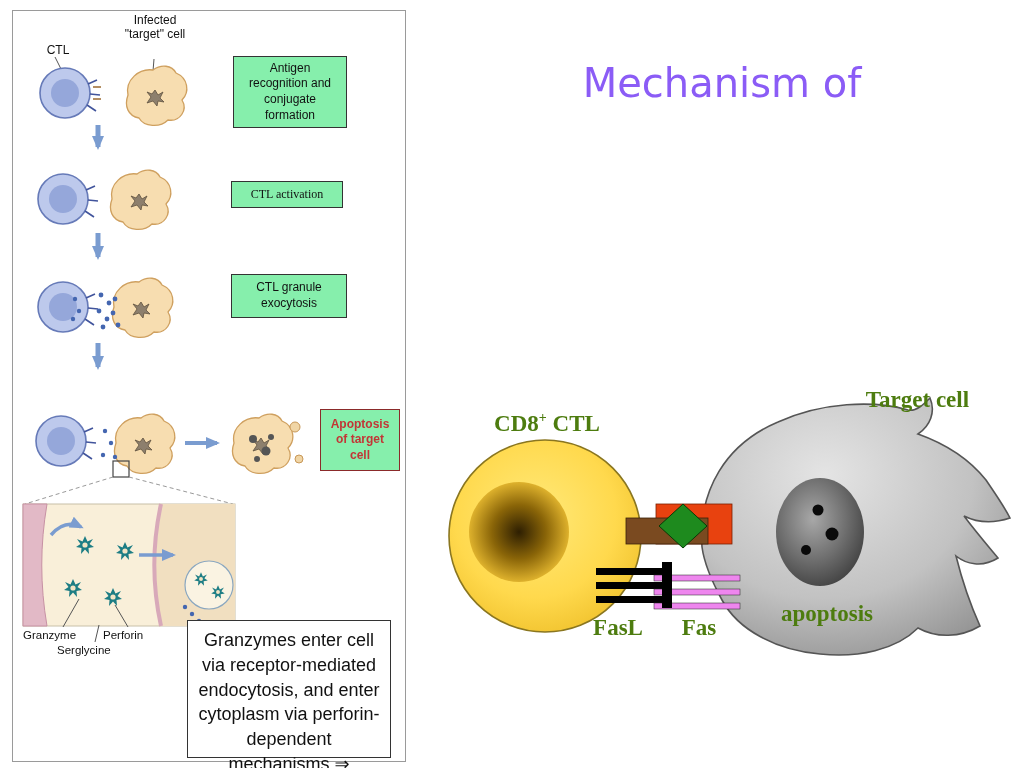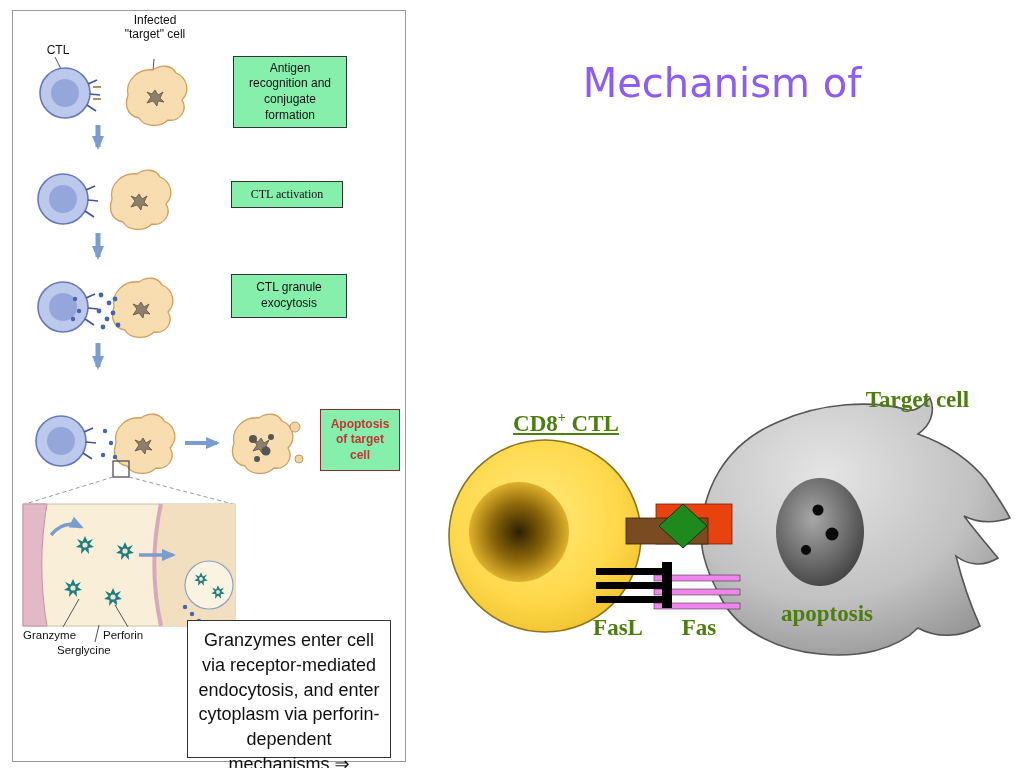--- a/index.html
+++ b/index.html
@@ -240,20 +240,20 @@
       </g>
       <g fill="#ee86ee" stroke="#222" stroke-width="0.5">
         <rect x="224" y="203" width="86" height="6"></rect>
         <rect x="224" y="217" width="86" height="6"></rect>
         <rect x="224" y="231" width="86" height="6"></rect>
       </g>
       <rect x="232" y="190" width="10" height="46" fill="#000"></rect>
     </g>
   </svg>
 
-  <div class="serif-label" style="left:476px; top:410px; width:180px;text-decoration:underline;"><span>CD8</span><sup>+</sup><span> CTL</span></div>
+  <div class="serif-label" style="left:457px; top:410px; width:180px;"><span>CD8</span><sup>+</sup><span> CTL</span></div>
 
   <div class="serif-label" style="left:845px; top:387px; width:145px;">Target cell</div>
   <div class="serif-label" style="left:748px; top:601px; width:125px;text-align:right;">apoptosis</div>
   <div class="serif-label" style="left:584px; top:615px; width:68px;">FasL</div>
   <div class="serif-label" style="left:674px; top:615px; width:50px;">Fas</div>
 
 </div>
 
 </body></html>

